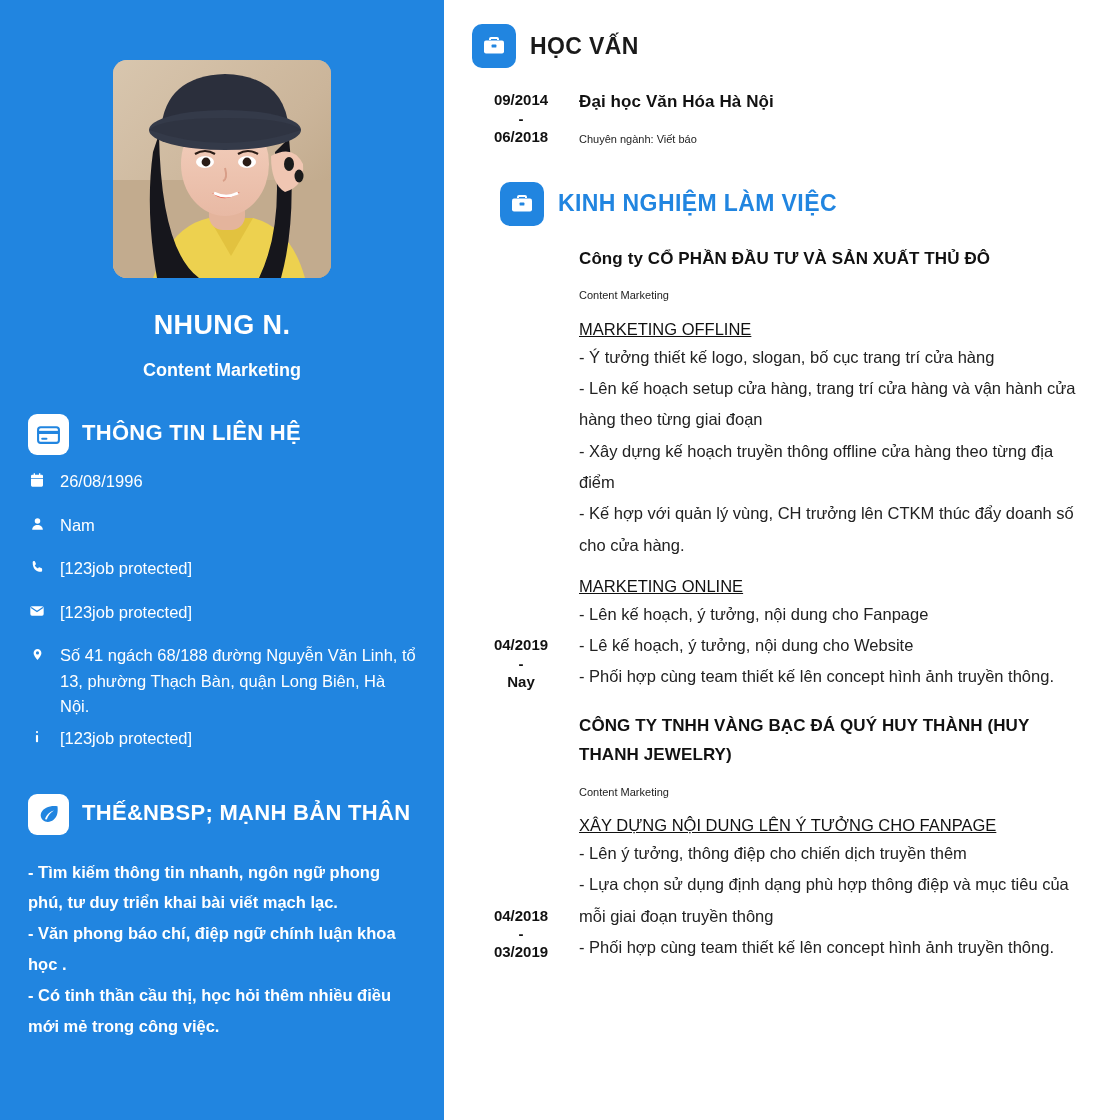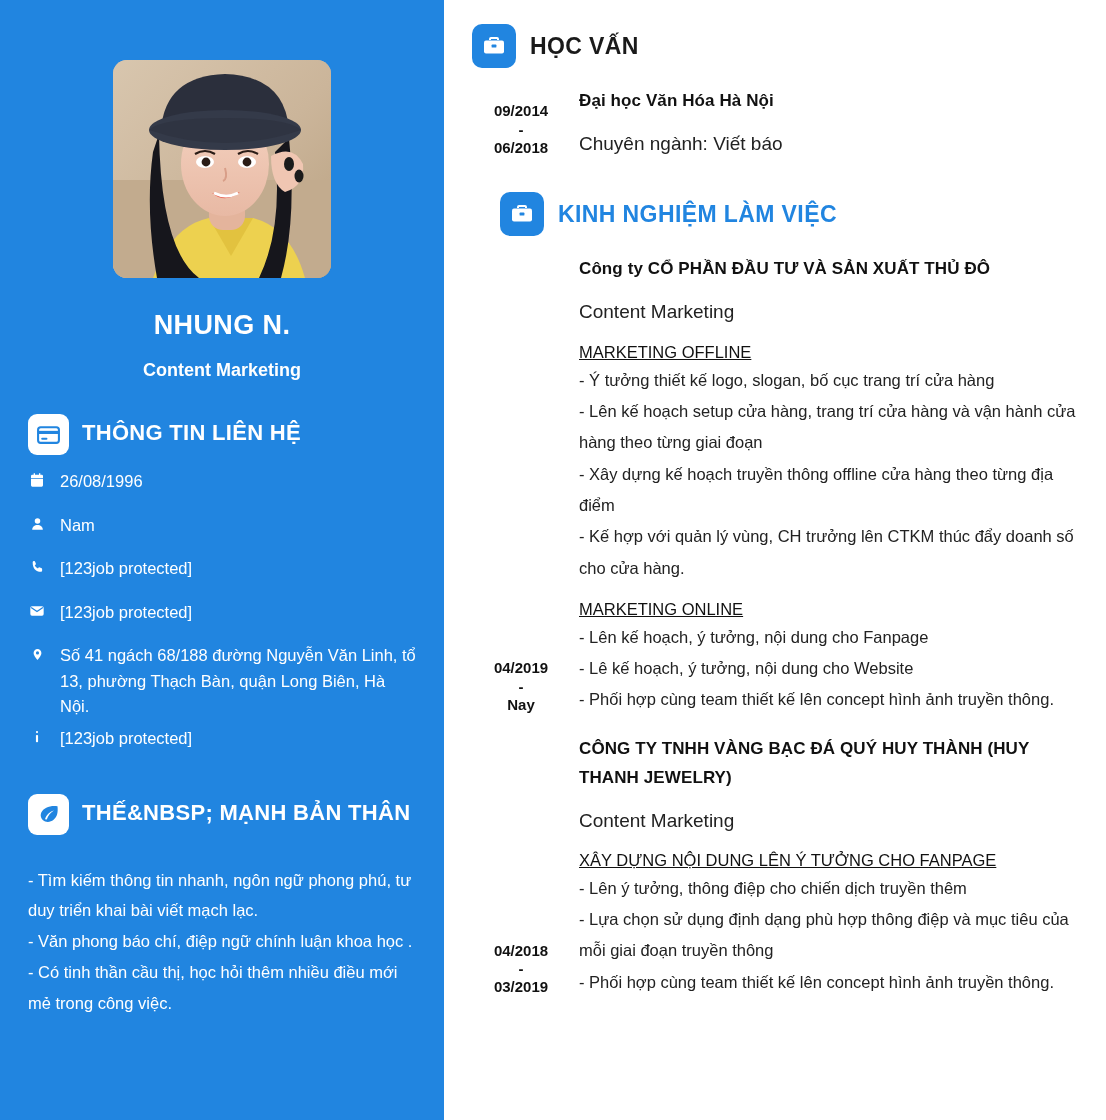--- a/index.html
+++ b/index.html
@@ -58,21 +58,21 @@
     display:flex; align-items:flex-start; gap:14px;
     margin-bottom:18px; font-size:16.5px; line-height:1.55;
   }
   .contact-row .ci {
     flex:0 0 18px; width:18px; display:flex;
     justify-content:center; padding-top:3px;
   }
   .contact-row .ctext { flex:1; }
   .contact-row.addr { margin-bottom:6px; }
 
-  .strength-body { margin-top:30px; }
+  .strength-body { margin-top:22px;font-weight:bold; }
   .strength-body p {
     font-size:16.5px; line-height:1.87; color:#fff;
   }
 
   
   .main {
     flex:1; background:#ffffff;
     padding:24px 20px 0 28px;
     overflow:hidden;
   }
@@ -94,21 +94,21 @@
     flex:0 0 98px; width:98px; text-align:center;
     font-size:15px; font-weight:bold; color:#111;
     line-height:1.45; padding-top:2px;
   }
   .dates .dash { display:block; line-height:1.0; font-size:15px; }
   .entry-body { flex:1; padding-left:9px; }
   .org {
     font-size:17px; font-weight:bold; color:#111;
     line-height:1.7; letter-spacing:.1px;
   }
-  .role { font-size:19px; color:#222; margin-top:14px; line-height:1.5; }
+  .role { font-size:11px; color:#222; margin-top:14px; line-height:1.5; }
   .sub-head {
     font-size:16.5px; color:#111; text-decoration:underline;
     margin-top:13px; line-height:1.5;
   }
   .bullet { font-size:16.5px; color:#222; line-height:1.9; }
   .detail-block { margin-top:2px; }
 </style>
 </head>
 <body>
 

